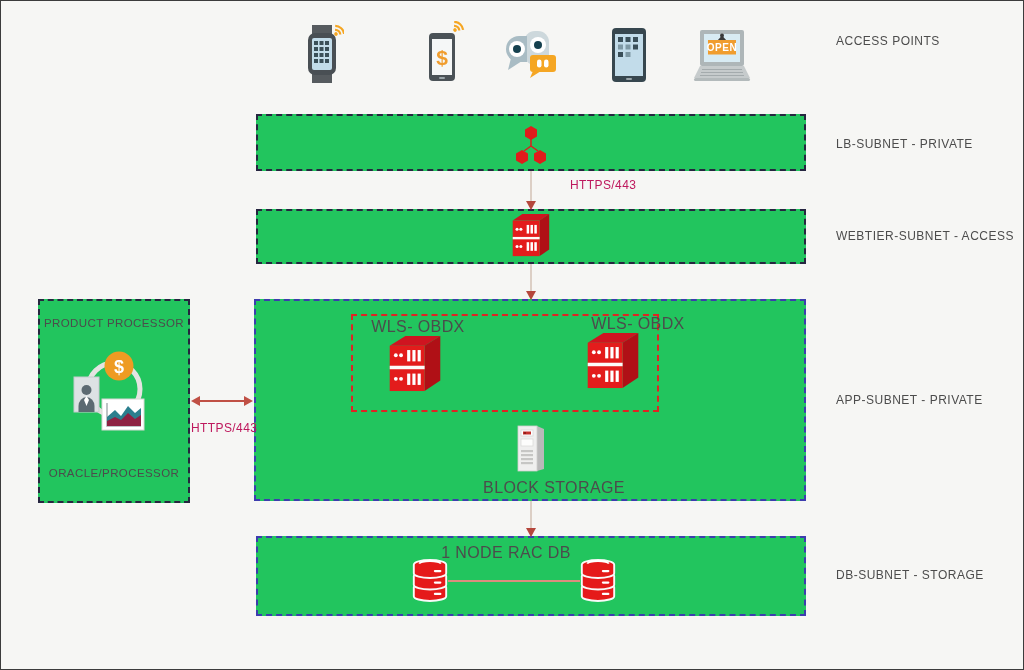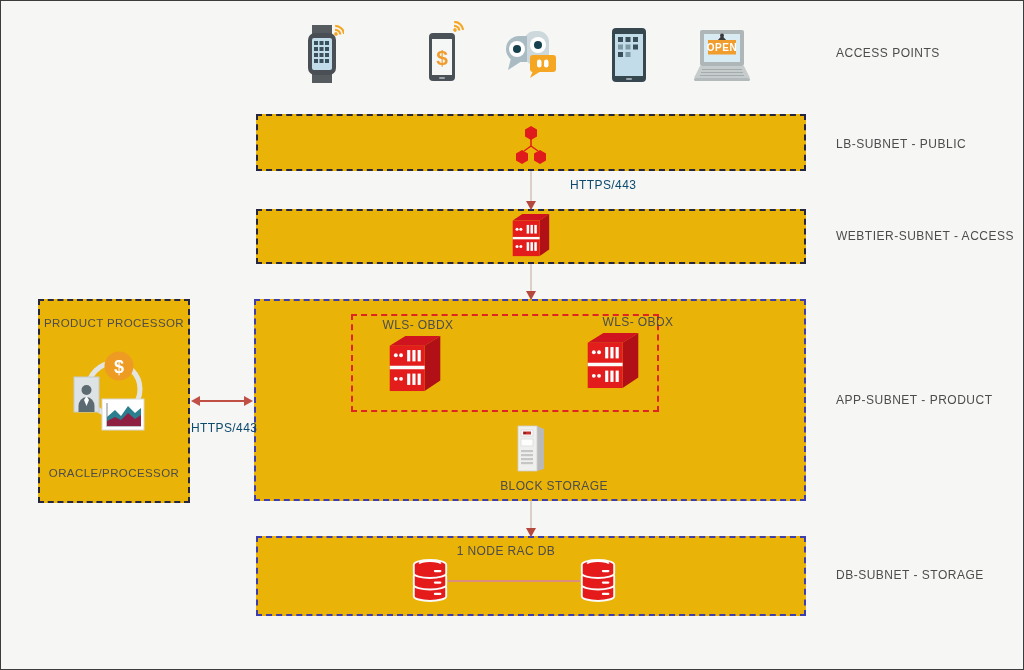--- a/index.html
+++ b/index.html
@@ -4,37 +4,37 @@
 <style>
   html,body { margin:0; padding:0; background:#e9e9e7; }
   .canvas {
     position:relative; width:1024px; height:670px;
     background:#f6f6f4;
     border:1.5px solid #3c3c3c;
     box-sizing:border-box;
     font-family:"Liberation Sans", sans-serif;
     overflow:hidden;
   }
-  .zone { position:absolute; box-sizing:border-box; background:#eab308; z-index:1; }
+  .zone { position:absolute; box-sizing:border-box; background:#22c55e; z-index:1; }
   .zone-dark { border:2px dashed #262640; }
   .zone-blue { border:2px dashed #3d3dae; }
   .zone-red  { border:2px dashed #e02424; background:transparent; z-index:2; }
 
   .side-label {
     position:absolute; z-index:3;
     font-size:12px; color:#4c4c4c; letter-spacing:.5px; white-space:nowrap;
   }
   .node-label {
     position:absolute; z-index:3;
-    font-size:12px; color:#4c4c4c; letter-spacing:.4px; white-space:nowrap;
+    font-size:16px; color:#4c4c4c; letter-spacing:.4px; white-space:nowrap;
     transform:translateX(-50%);
   }
   .conn-label {
     position:absolute; z-index:3;
-    font-size:12px; color:#0c4a6e; letter-spacing:.4px; white-space:nowrap;
+    font-size:12px; color:#be185d; letter-spacing:.4px; white-space:nowrap;
   }
 
   .icon { position:absolute; z-index:3; }
 
   .arrow-v { position:absolute; width:2px; background:#dccfc5; z-index:2; }
   .arrow-v::after {
     content:""; position:absolute; bottom:-1px; left:-4px;
     border-left:5px solid transparent; border-right:5px solid transparent;
     border-top:9px solid #b5473c;
   }
@@ -287,19 +287,19 @@
   <div class="arrow-v" style="left:529px;top:170px;height:38px"></div>
   <div class="conn-label" style="left:569px;top:177px">HTTPS/443</div>
 
   <div class="arrow-v" style="left:529px;top:263px;height:35px"></div>
 
   <div class="arrow-v" style="left:529px;top:500px;height:35px"></div>
 
   <div class="arrow-h" style="left:197px;top:399px;width:48px"></div>
   <div class="conn-label" style="left:190px;top:420px">HTTPS/443</div>
 
-  <div class="side-label" style="left:835px;top:45px">ACCESS POINTS</div>
-  <div class="side-label" style="left:835px;top:136px">LB-SUBNET - PUBLIC</div>
+  <div class="side-label" style="left:835px;top:33px">ACCESS POINTS</div>
+  <div class="side-label" style="left:835px;top:136px">LB-SUBNET - PRIVATE</div>
   <div class="side-label" style="left:835px;top:228px">WEBTIER-SUBNET - ACCESS</div>
-  <div class="side-label" style="left:835px;top:392px">APP-SUBNET - PRODUCT</div>
+  <div class="side-label" style="left:835px;top:392px">APP-SUBNET - PRIVATE</div>
   <div class="side-label" style="left:835px;top:567px">DB-SUBNET - STORAGE</div>
 
 </div>
 
 </body></html>

